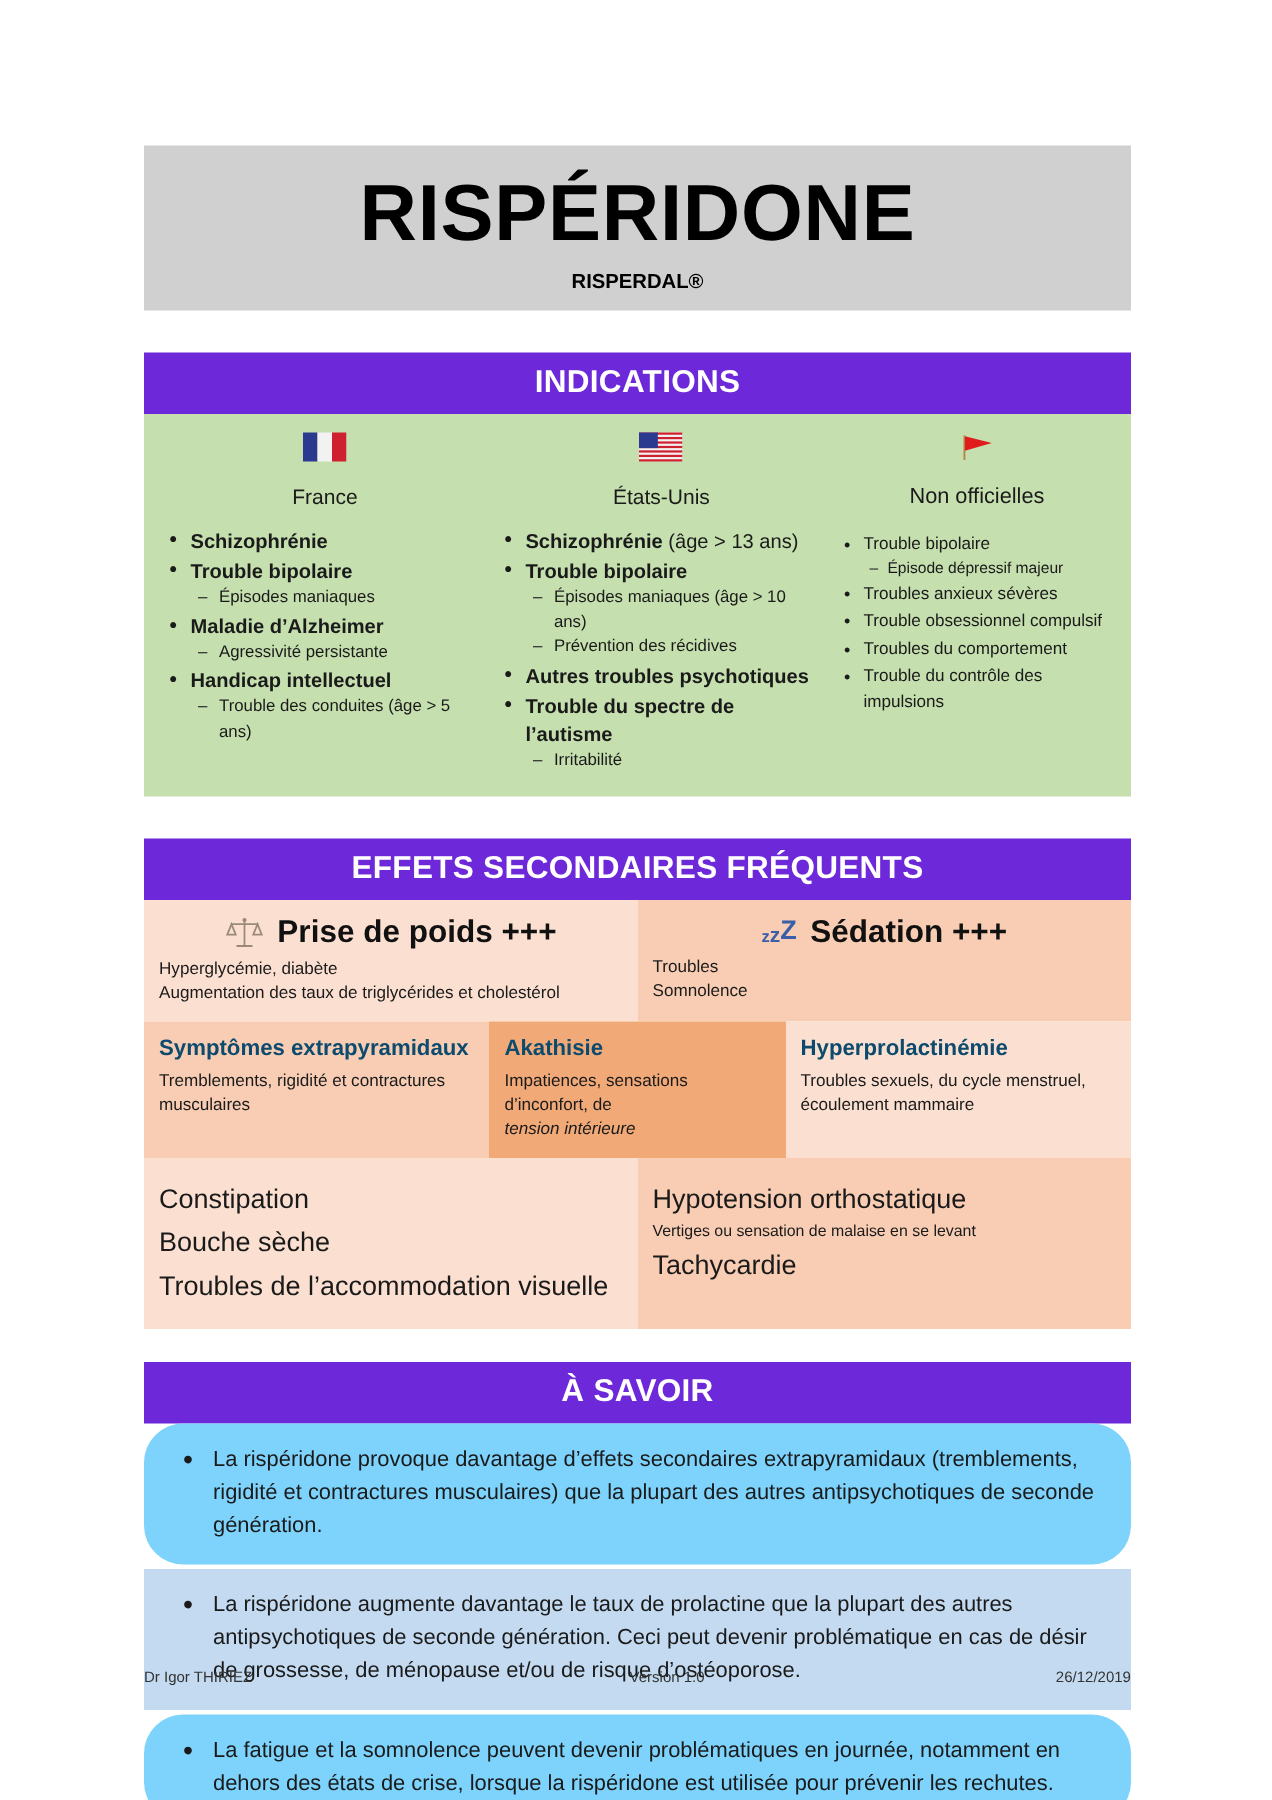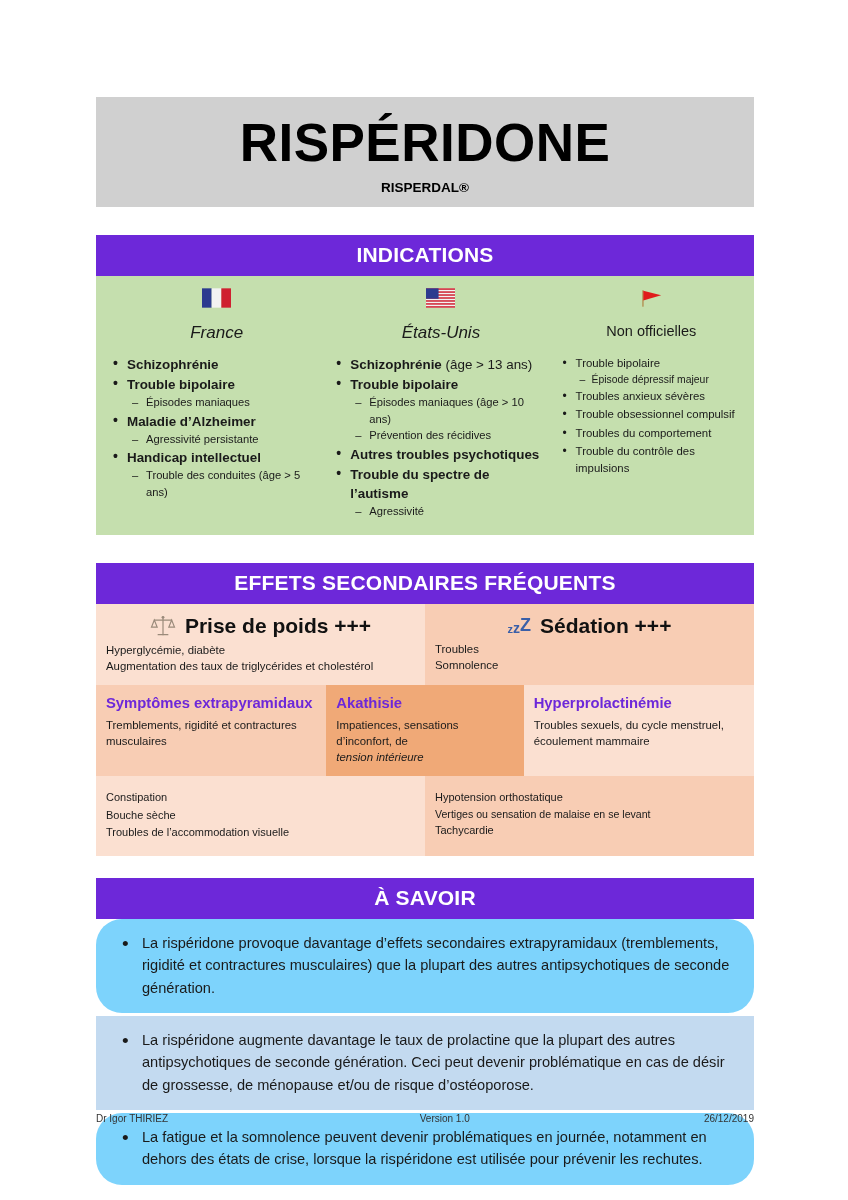--- a/index.html
+++ b/index.html
@@ -75,24 +75,23 @@
 
   .flag-wrap { text-align: center; height: 30px; }
   .flag {
     display: inline-block;
     width: 29px;
     height: 20px;
     vertical-align: middle;
   }
   .col-title {
     text-align: center;
-    font-size: 17px;
+    font-size: 14px;
     margin: 5px 0 12px 0;
     color: #1a1a1a;
-    font-style: italic;
   }
   .col-title-small {
     text-align: center;
     font-size: 14.5px;
     margin: 5px 0 16px 0;
     color: #1a1a1a;
   }
 
   ul.ind-list {
     list-style: none;
@@ -161,30 +160,30 @@
     color: #111;
     display: flex;
     align-items: center;
     justify-content: center;
     gap: 9px;
   }
   .se-title {
     font-size: 14.8px;
     font-weight: bold;
     line-height: 1.3;
-    color: #6d28d9;
+    color: #0c4a6e;
   }
   .se-sub {
     font-size: 11.4px;
     line-height: 1.42;
     margin-top: 3px;
     color: #1a1a1a;
   }
   .se-plain {
-    font-size: 11px;
+    font-size: 18px;
     line-height: 1.6;
     color: #1a1a1a;
   }
   .se-plain-small {
     font-size: 10.6px;
     line-height: 1.45;
     color: #1a1a1a;
   }
   .scale-icon {
     display: inline-block;
@@ -310,21 +309,21 @@
           <li>
             <div class="bullet-line">Trouble bipolaire</div>
             <div class="sub-line">Épisodes maniaques (âge &gt; 10 ans)</div>
             <div class="sub-line">Prévention des récidives</div>
           </li>
           <li>
             <div class="bullet-line">Autres troubles psychotiques</div>
           </li>
           <li>
             <div class="bullet-line">Trouble du spectre de l’autisme</div>
-            <div class="sub-line">Agressivité</div>
+            <div class="sub-line">Irritabilité</div>
           </li>
         </ul>
       </div>
 
       <div class="ind-col ind-col-un">
         <div class="flag-wrap">
           <svg class="flag" viewBox="0 0 30 20">
             <rect x="5.5" y="2" width="1.3" height="17" fill="#b08a4a"></rect>
             <path d="M6.5 2.5 L25 7.2 L6.5 12.6 Z" fill="#e01b1b"></path>
           </svg>

